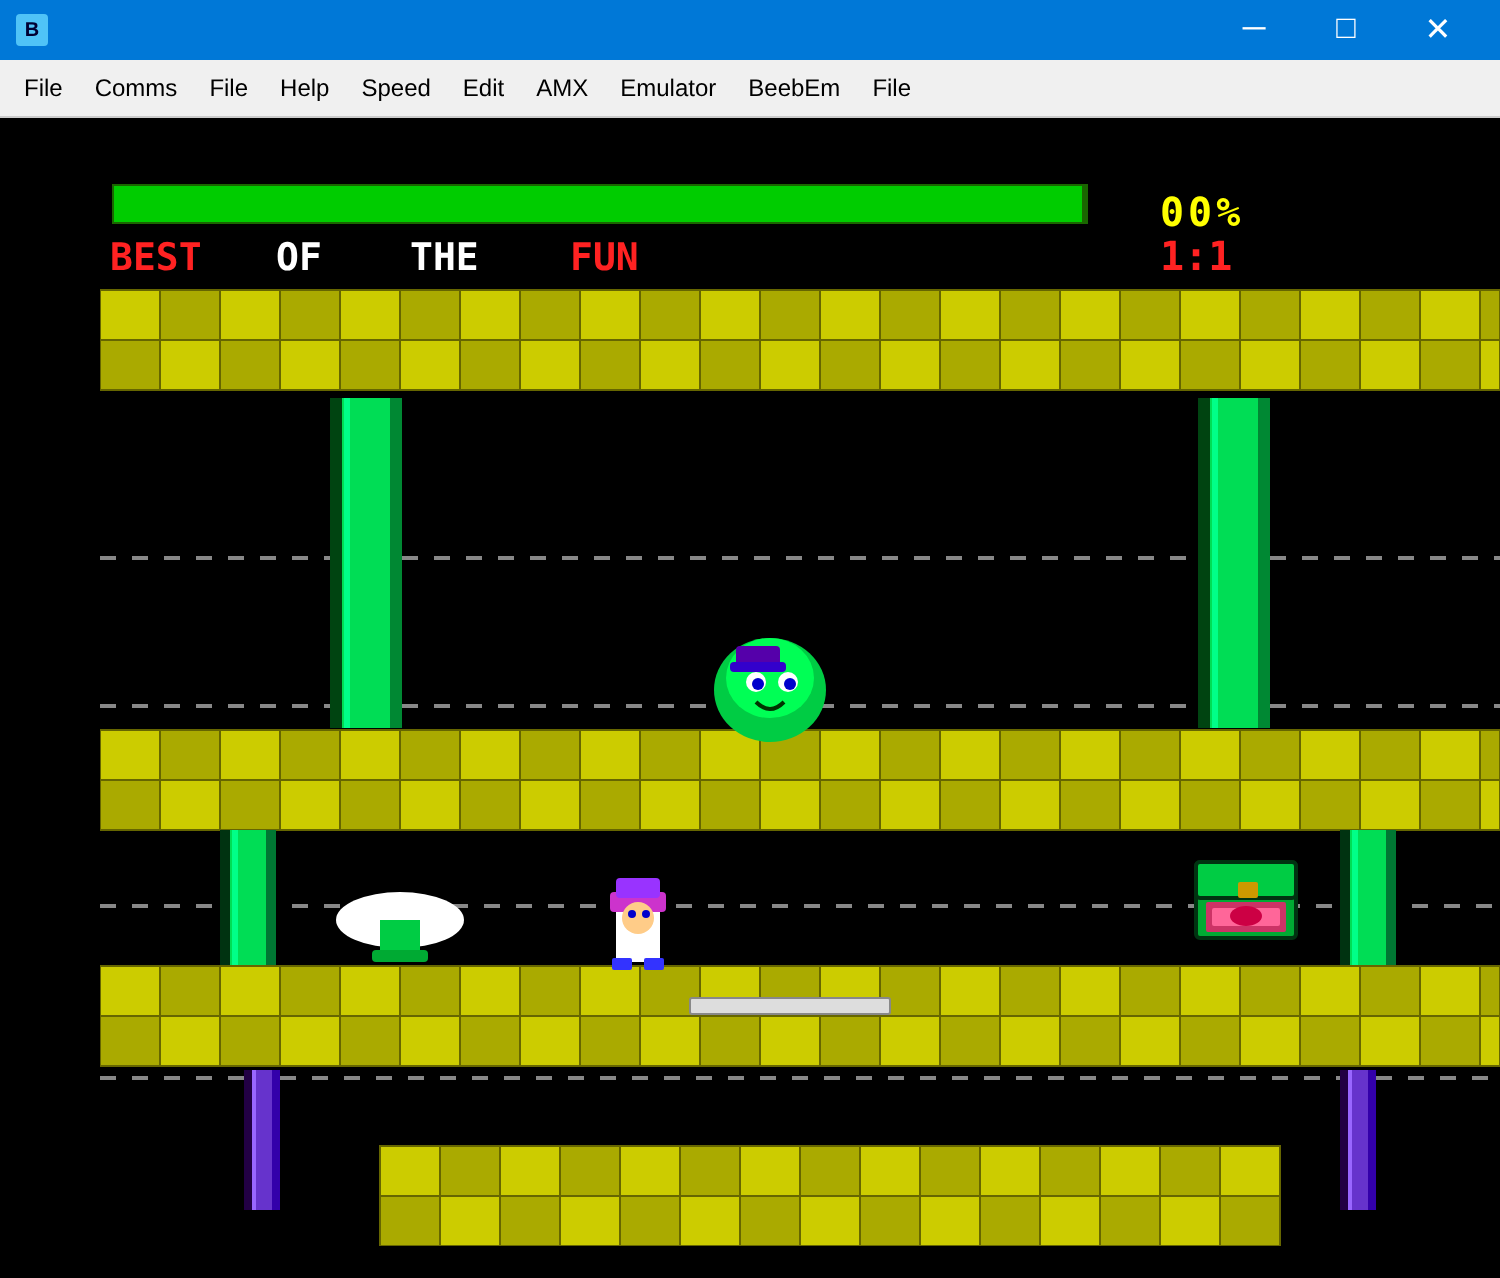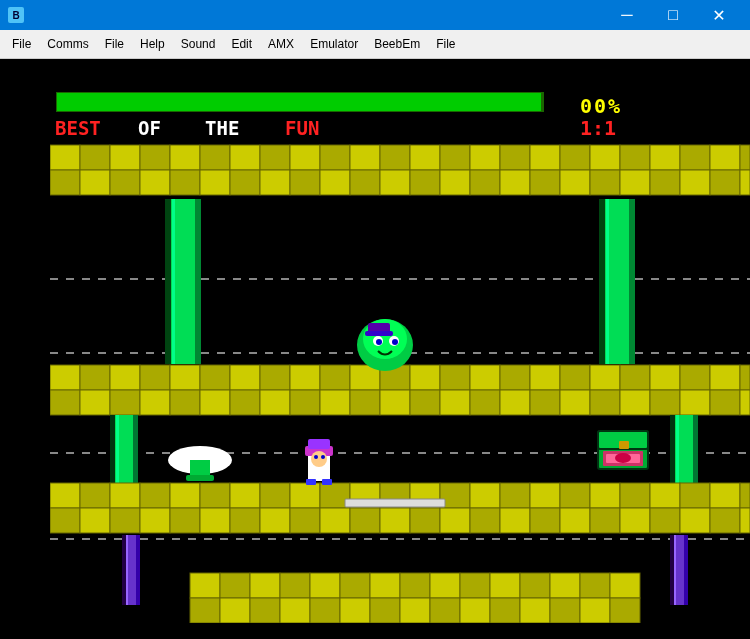--- a/index.html
+++ b/index.html
@@ -119,21 +119,21 @@
     <button class="win-btn">□</button>
     <button class="win-btn close">✕</button>
   </div>
 </div>
 
 <div id="menu-bar">
   <div class="menu-item">File</div>
   <div class="menu-item">Comms</div>
   <div class="menu-item">File</div>
   <div class="menu-item">Help</div>
-  <div class="menu-item">Sound</div>
+  <div class="menu-item">Speed</div>
   <div class="menu-item">Edit</div>
   <div class="menu-item">AMX</div>
   <div class="menu-item">Emulator</div>
   <div class="menu-item">BeebEm</div>
   <div class="menu-item">File</div>
 </div>
 
 <div id="game-container">
   <div id="game-canvas">
 

